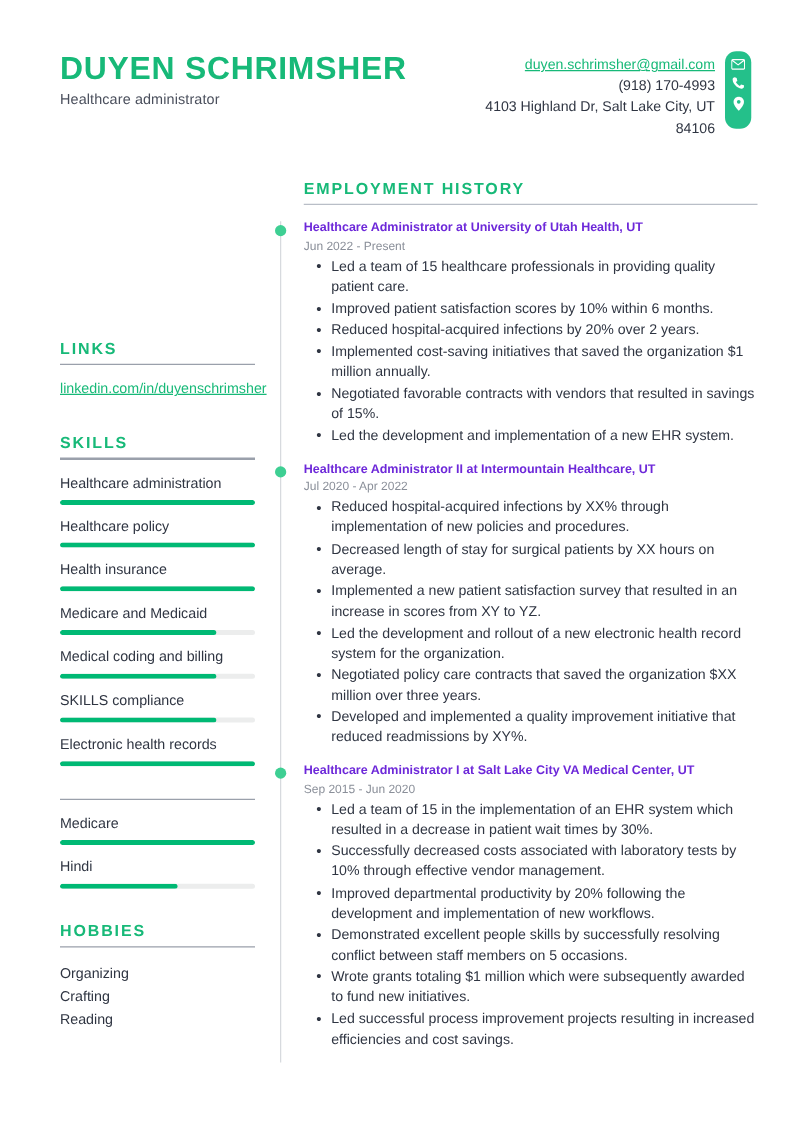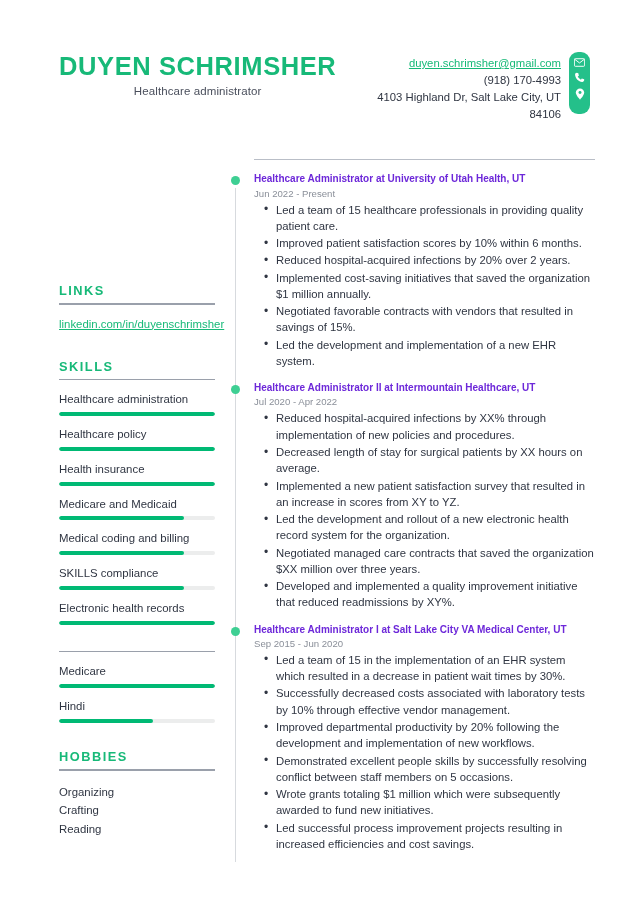--- a/index.html
+++ b/index.html
@@ -14,21 +14,21 @@
     color: #2f3542;
     position: relative;
     overflow: hidden;
   }
 
   .page {
     width: 640px;
     height: 905px;
     position: relative;
     box-sizing: border-box;
-    padding: 15px;
+    padding: 4px;
   }
 
   
   .header {
     display: flex;
     align-items: flex-start;
     justify-content: space-between;
     padding: 34px 0 0 44px;
     box-sizing: border-box;
   }
@@ -40,21 +40,20 @@
     color: #17b978;
     line-height: 1.05;
     margin: 0;
     white-space: nowrap;
   }
   .job-title {
     font-size: 11.5px;
     color: #4a4f5c;
     margin-top: 5px;
     letter-spacing: 0.1px;
-    text-align: center;
   }
 
   .header-right {
     display: flex;
     align-items: flex-start;
     margin-right: 35px;
   }
   .contact-lines {
     text-align: right;
     font-size: 11.3px;
@@ -339,20 +338,21 @@
         <div class="sec-title">HOBBIES</div>
         <div class="sec-rule"></div>
         <div class="plain-item">Organizing</div>
         <div class="plain-item">Crafting</div>
         <div class="plain-item">Reading</div>
       </div>
 
     </div>
 
     <div class="main">
+      <div class="sec-title">EMPLOYMENT HISTORY</div>
       <div class="sec-rule thin"></div>
 
       <div class="timeline-line"></div>
 
       <div class="job">
         <div class="job-dot"></div>
         <div class="job-head">Healthcare Administrator at University of Utah Health, UT</div>
         <div class="job-dates">Jun 2022 - Present</div>
         <ul class="bullets">
           <li>Led a team of 15 healthcare professionals in providing quality patient care.</li>
@@ -366,21 +366,21 @@
 
       <div class="job">
         <div class="job-dot"></div>
         <div class="job-head">Healthcare Administrator II at Intermountain Healthcare, UT</div>
         <div class="job-dates">Jul 2020 - Apr 2022</div>
         <ul class="bullets">
           <li>Reduced hospital-acquired infections by XX% through implementation of new policies and procedures.</li>
           <li>Decreased length of stay for surgical patients by XX hours on average.</li>
           <li>Implemented a new patient satisfaction survey that resulted in an increase in scores from XY to YZ.</li>
           <li>Led the development and rollout of a new electronic health record system for the organization.</li>
-          <li>Negotiated managed care contracts that saved the organization $XX million over three years.</li>
+          <li>Negotiated policy care contracts that saved the organization $XX million over three years.</li>
           <li>Developed and implemented a quality improvement initiative that reduced readmissions by XY%.</li>
         </ul>
       </div>
 
       <div class="job">
         <div class="job-dot"></div>
         <div class="job-head">Healthcare Administrator I at Salt Lake City VA Medical Center, UT</div>
         <div class="job-dates">Sep 2015 - Jun 2020</div>
         <ul class="bullets">
           <li>Led a team of 15 in the implementation of an EHR system which resulted in a decrease in patient wait times by 30%.</li>

